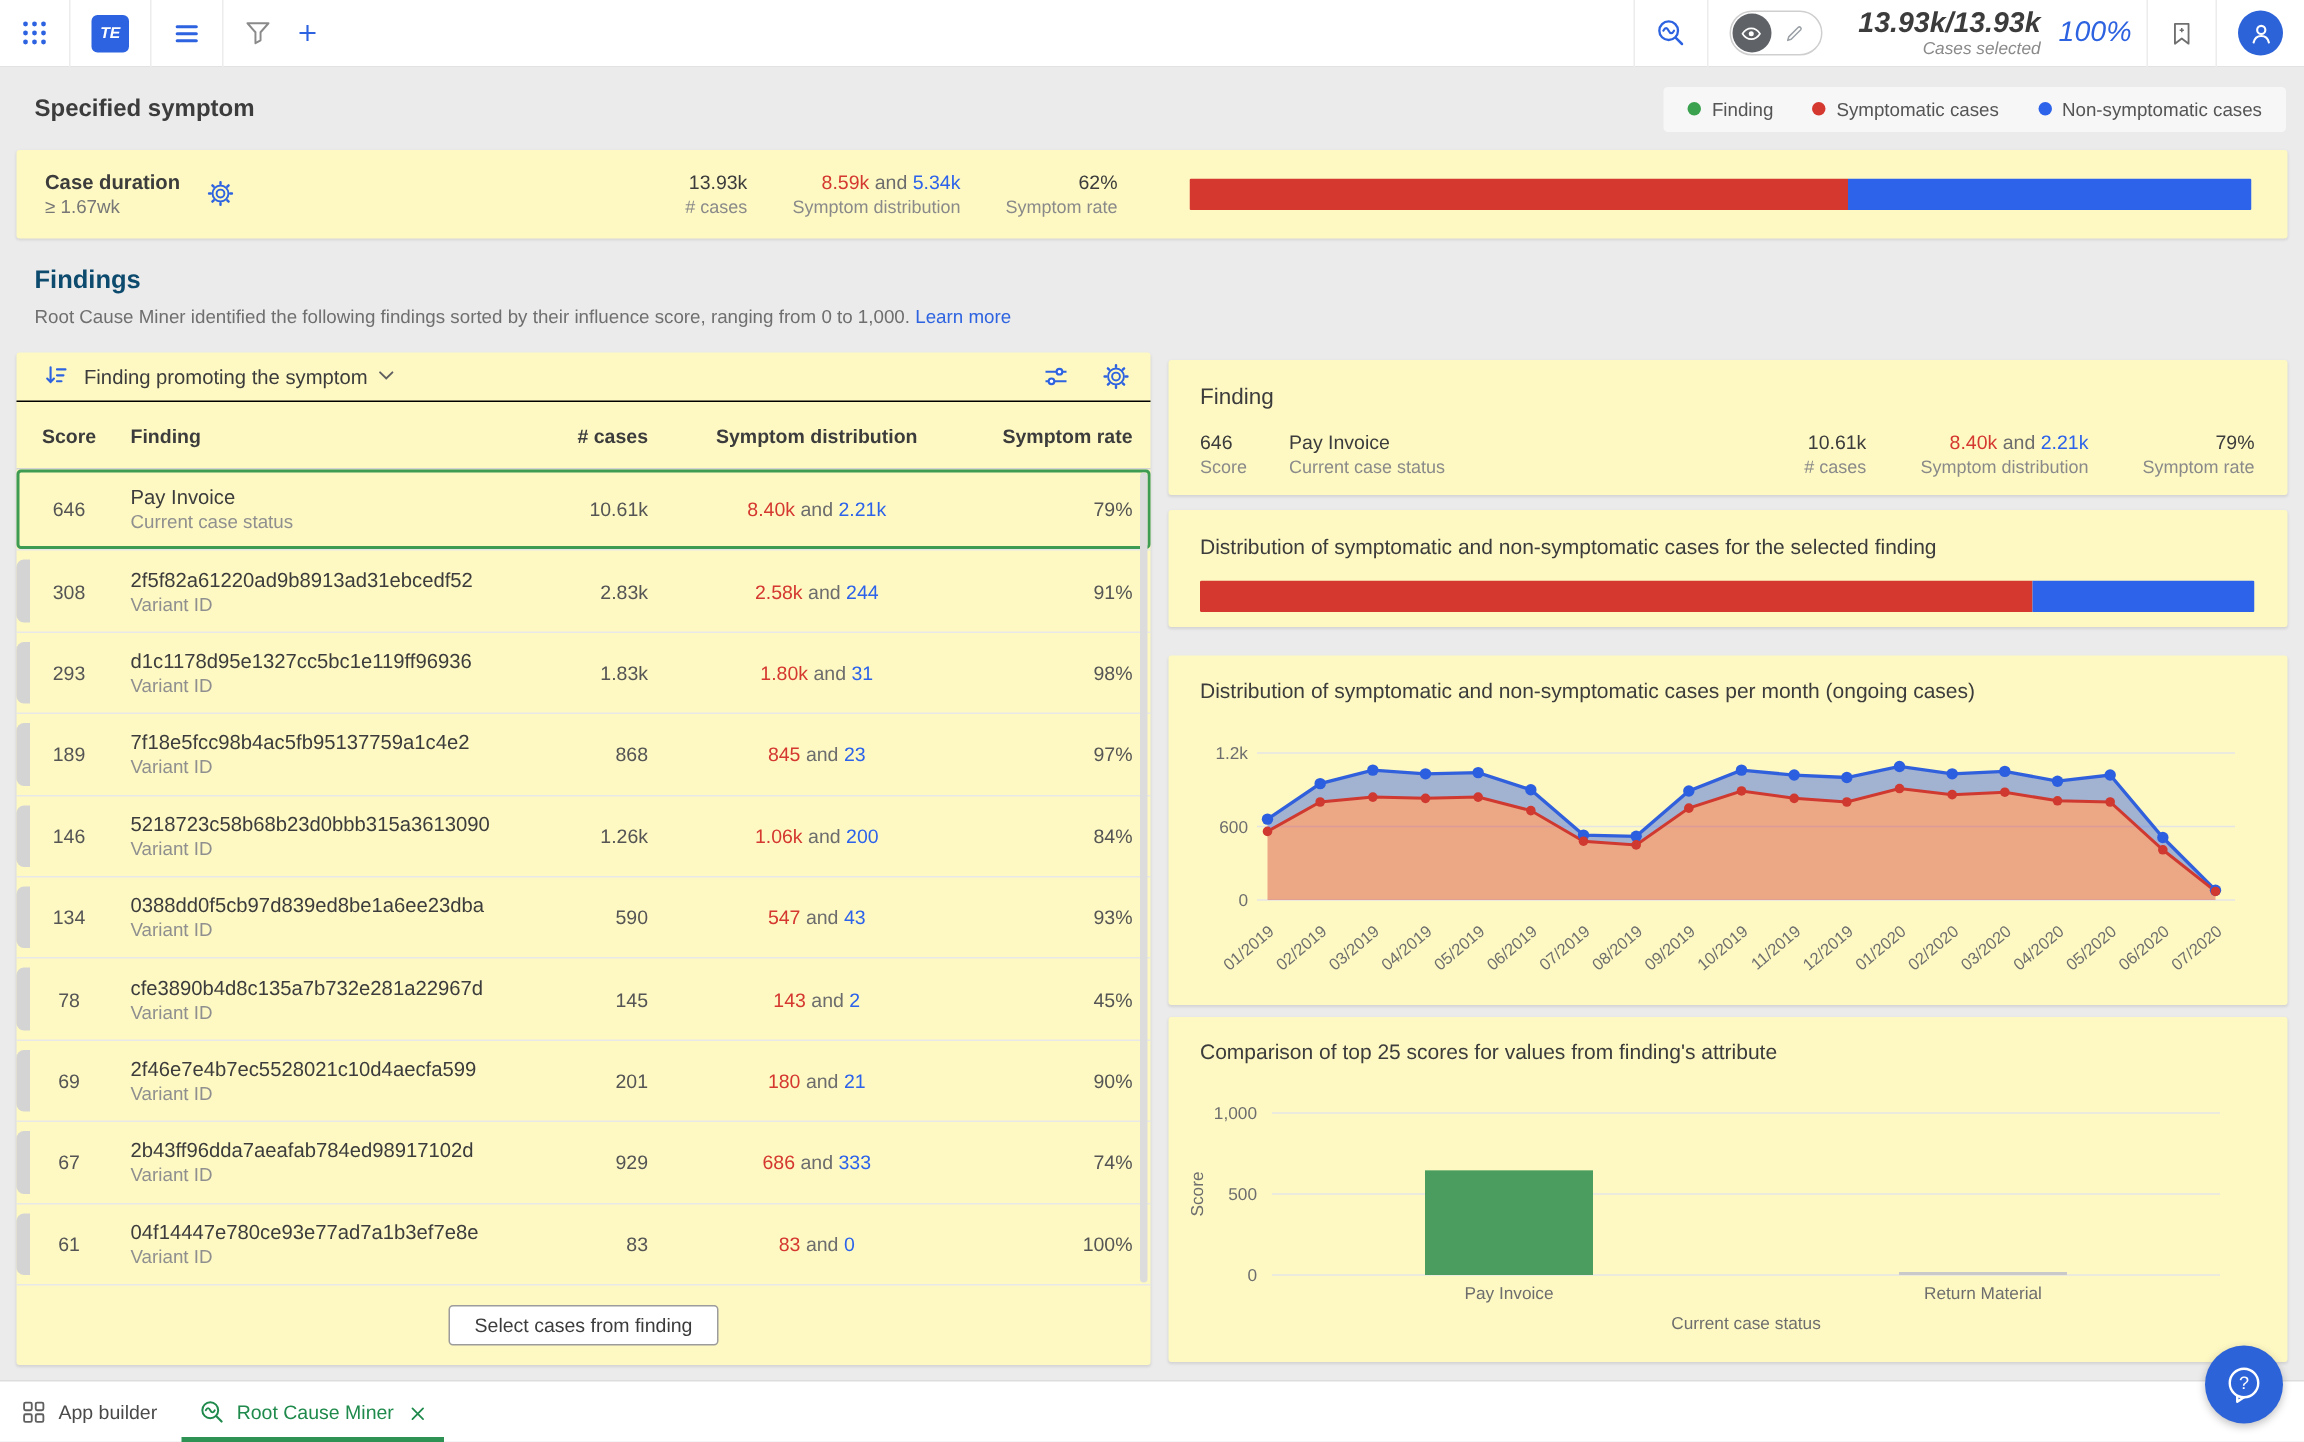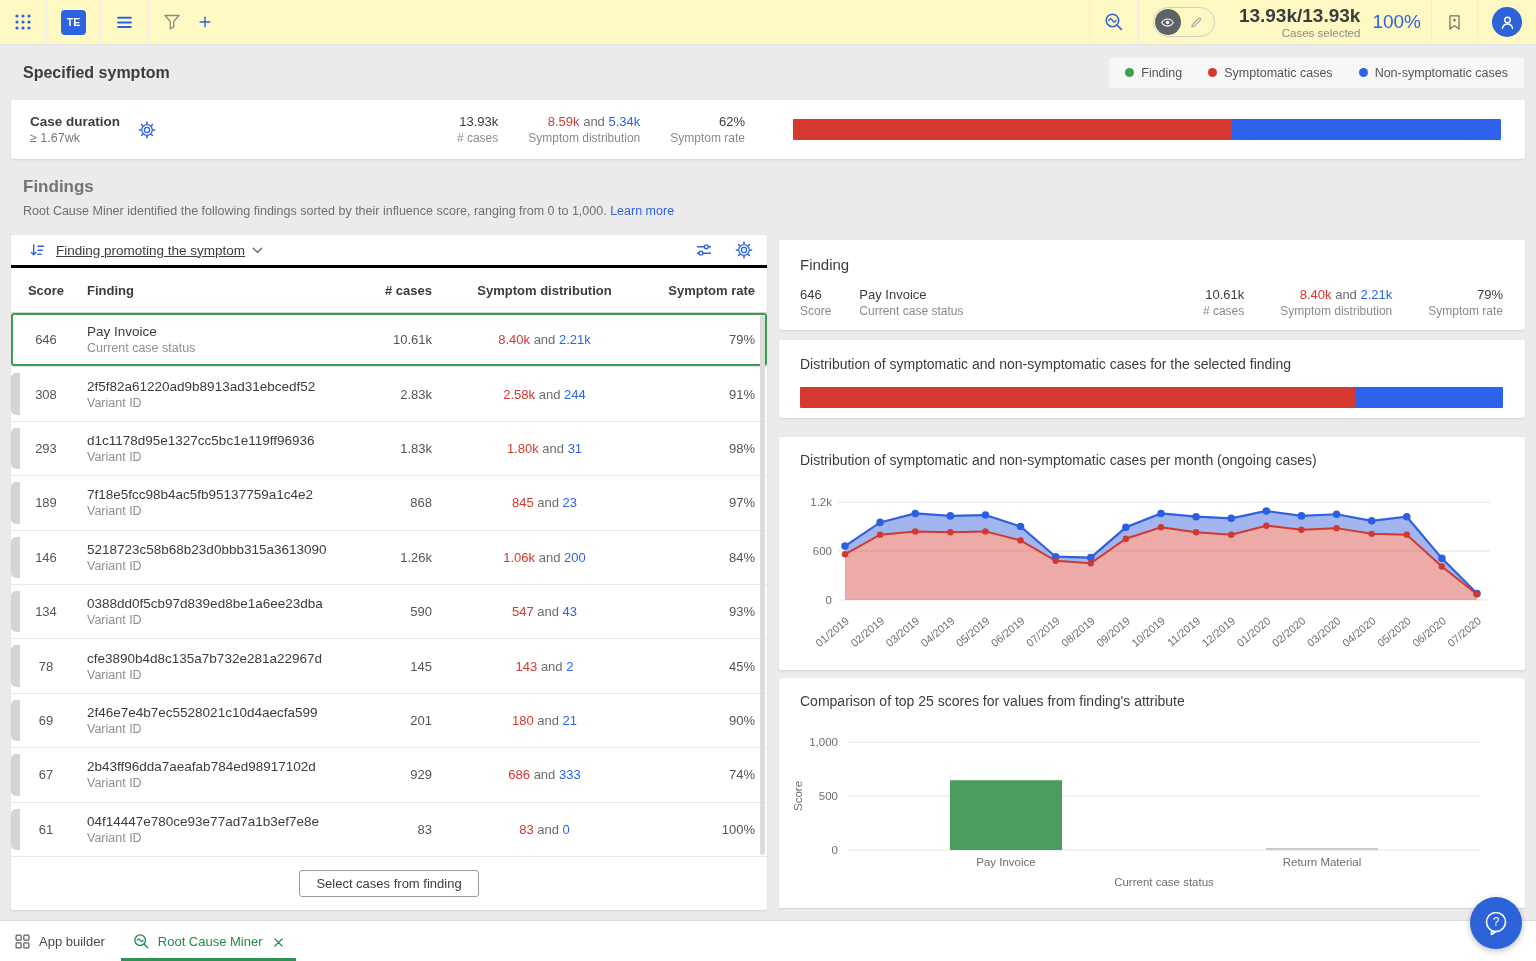--- a/index.html
+++ b/index.html
@@ -2,22 +2,22 @@
 <html><head>
 <meta charset="utf-8">
 <style>
   * { margin:0; padding:0; box-sizing:border-box; }
   html,body { width:1536px; height:961px; overflow:hidden; background:#ebebeb;
     font-family:"Liberation Sans","DejaVu Sans",sans-serif; color:#3f3f3f; }
   .ic { display:inline-block; vertical-align:middle; }
   svg text { font-family:"Liberation Sans","DejaVu Sans",sans-serif; }
 
   
-  .topbar { position:absolute; left:0; top:0; width:1536px; height:45px; background:#fef9c3;
-    border-bottom:1px solid #e2e2e2; display:flex; align-items:center; z-index:10; }
+  .topbar { position:absolute; left:0; top:0; width:1536px; height:45px; background:#ffffff;
+    border-bottom:1px solid #e2e2e2; display:flex; align-items:center; z-index:10;font-style:italic; }
   .tb-sep { width:1px; height:45px; background:#ececec; }
   .tb-item { display:flex; align-items:center; justify-content:center; height:45px; padding:0 14px; cursor:pointer; }
   .te-badge { width:25px; height:25px; border-radius:4px; background:#2d63e0; color:#fff;
     font-size:10.5px; font-weight:bold; display:flex; align-items:center; justify-content:center; }
   .tb-right { margin-left:auto; display:flex; align-items:center; height:45px; }
   .toggle-pill { width:62px; height:30px; border:1px solid #cfcfcf; border-radius:16px;
     display:flex; align-items:center; padding:1px; }
   .toggle-eye { width:26px; height:26px; border-radius:50%; background:#5f6368; color:#fff;
     display:flex; align-items:center; justify-content:center; }
   .toggle-pen { flex:1; display:flex; align-items:center; justify-content:center; color:#9aa0a6; }
@@ -30,46 +30,46 @@
 
   
   .sym-head { position:absolute; left:0; top:45px; width:1536px; height:55px; display:flex; align-items:center; }
   .sym-title { font-size:16px; font-weight:bold; color:#3c3c3c; margin-left:23px; }
   .legend { margin-left:auto; margin-right:12px; background:#f7f7f7; border-radius:3px;
     display:flex; align-items:center; padding:8px 16px; gap:26px; }
   .leg-item { display:flex; align-items:center; gap:7px; font-size:12.5px; color:#555; }
   .leg-dot { width:9px; height:9px; border-radius:50%; }
 
   
-  .card { position:absolute; background:#ffffff; border-radius:2px; box-shadow:0 1px 2px rgba(0,0,0,.10); }
+  .card { position:absolute; background:#fef9c3; border-radius:2px; box-shadow:0 1px 2px rgba(0,0,0,.10); }
 
   
   .cd-card { left:11px; top:100px; width:1514px; height:59px; display:flex; align-items:center; }
   .cd-left { margin-left:19px; }
   .cd-title { font-size:13.5px; font-weight:bold; color:#3c3c3c; }
   .cd-cond { font-size:12.5px; color:#777; margin-top:2px; }
   .cd-gear { margin-left:18px; color:#2d63e0; cursor:pointer; }
   .stats { display:flex; gap:30px; margin-left:auto; }
   .stat { text-align:right; }
   .stat .v { font-size:13px; color:#3c3c3c; }
   .stat .l { font-size:12px; color:#8a8a8a; margin-top:2px; }
   .red-t { color:#d4382f; } .blue-t { color:#2c63ea; } .and-t { color:#6d6d6d; }
   .hbar { height:21px; display:flex; border-radius:1px; overflow:hidden; }
   .hbar .r { background:#d4382f; } .hbar .b { background:#2c63ea; }
   .cd-bar { width:708px; margin-left:48px; margin-right:24px; }
 
   
   .f-heading { position:absolute; left:23px; top:177px; }
-  .f-title { font-size:17px; font-weight:bold; color:#737373; }
+  .f-title { font-size:17px; font-weight:bold; color:#0c4a6e; }
   .f-desc { font-size:12.5px; color:#6f6f6f; margin-top:7px; }
   .f-desc a { color:#2d63e0; text-decoration:none; cursor:pointer; }
 
   
   .left-card { left:11px; top:235px; width:756px; height:675px; }
-  .lp-head { height:33px; display:flex; align-items:center; border-bottom:3px solid #000000; padding:0 14px 0 18px;text-decoration:underline; }
+  .lp-head { height:33px; display:flex; align-items:center; border-bottom:1px solid #000000; padding:0 14px 0 18px; }
   .lp-sort { color:#2d63e0; margin-right:10px; cursor:pointer; }
   .lp-label { font-size:13.5px; color:#3c3c3c; cursor:pointer; }
   .lp-chev { color:#5f5f5f; margin-left:7px; }
   .lp-icons { margin-left:auto; display:flex; gap:22px; color:#2d63e0; }
   .lp-icons .ic { cursor:pointer; }
   .cols { display:flex; align-items:center; height:45px; border-bottom:1px solid #d4d4d4;
     font-size:13px; font-weight:bold; color:#3c3c3c; padding-right:12px; }
   .c-score { width:70px; text-align:center; }
   .c-find  { flex:1; padding-left:6px; }
   .c-cases { width:105px; text-align:right; }

